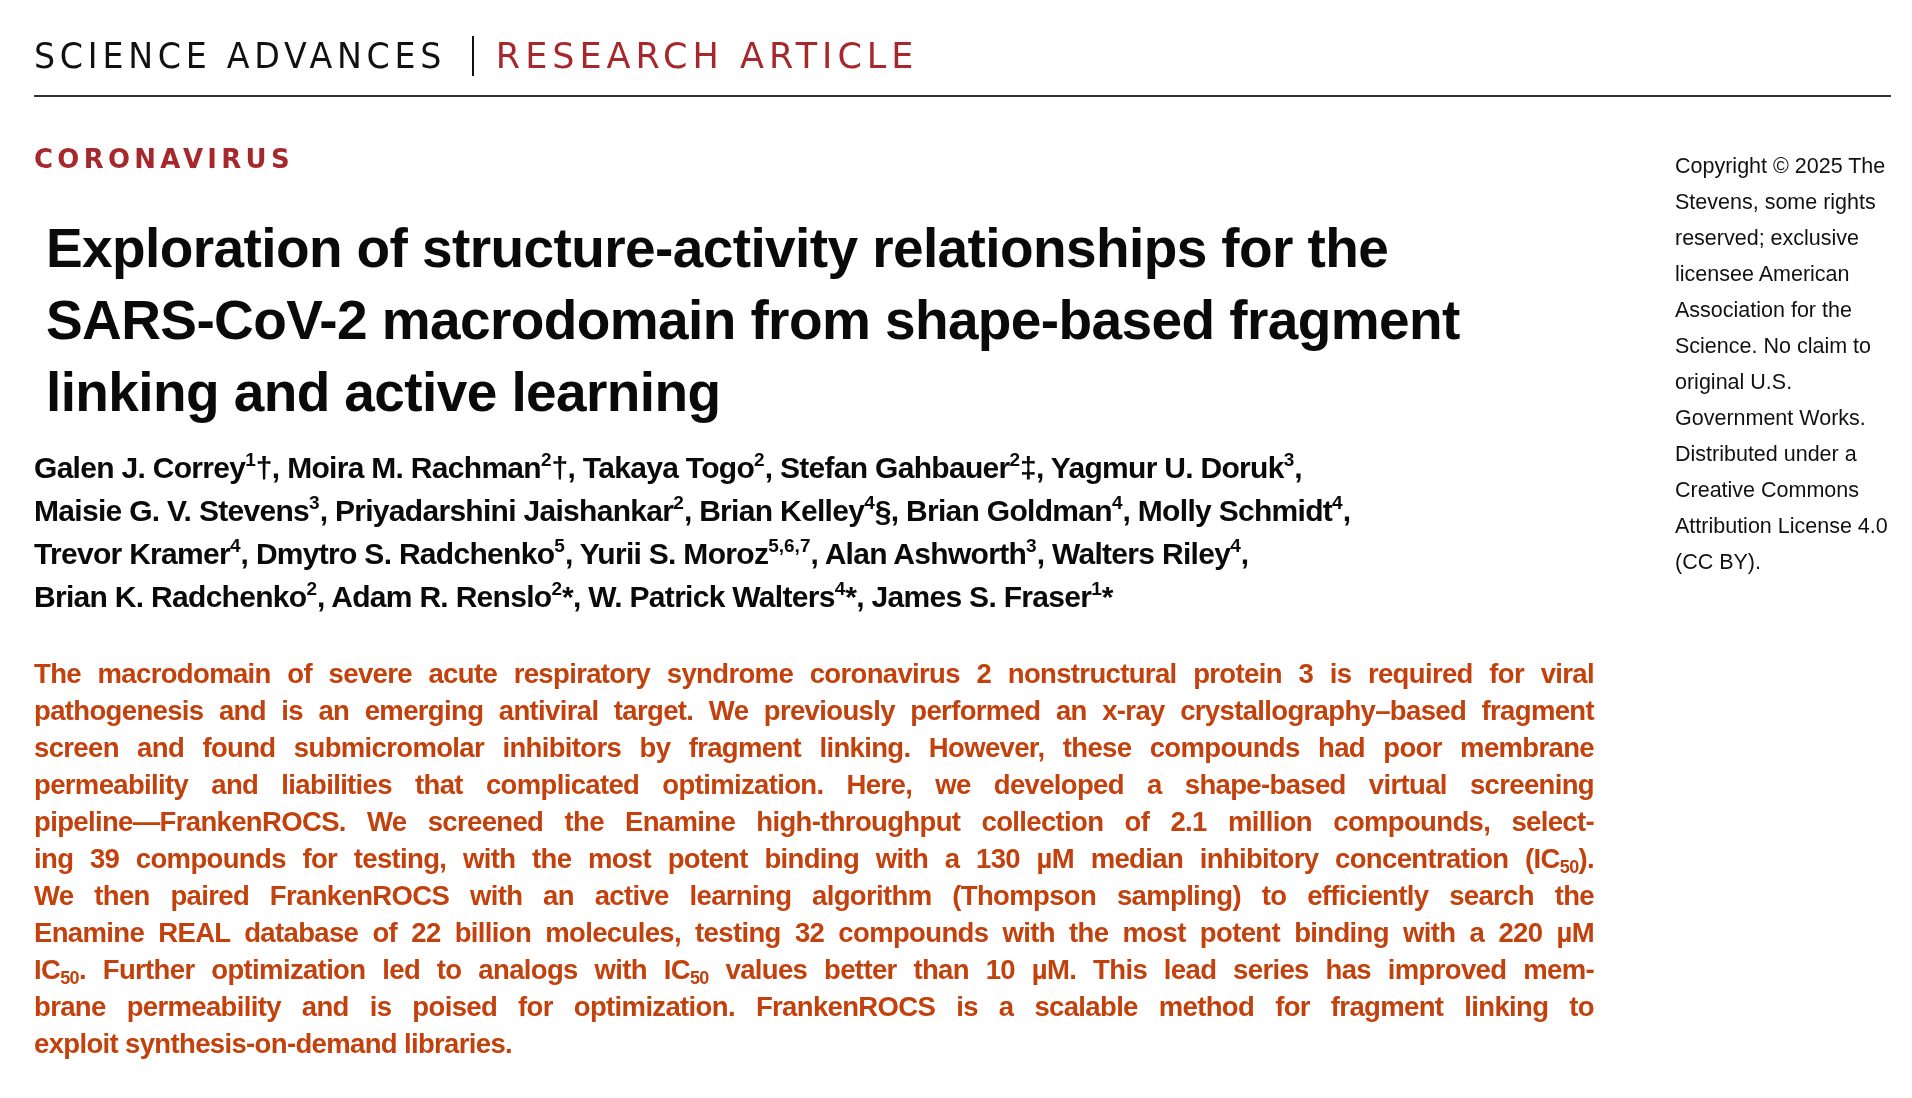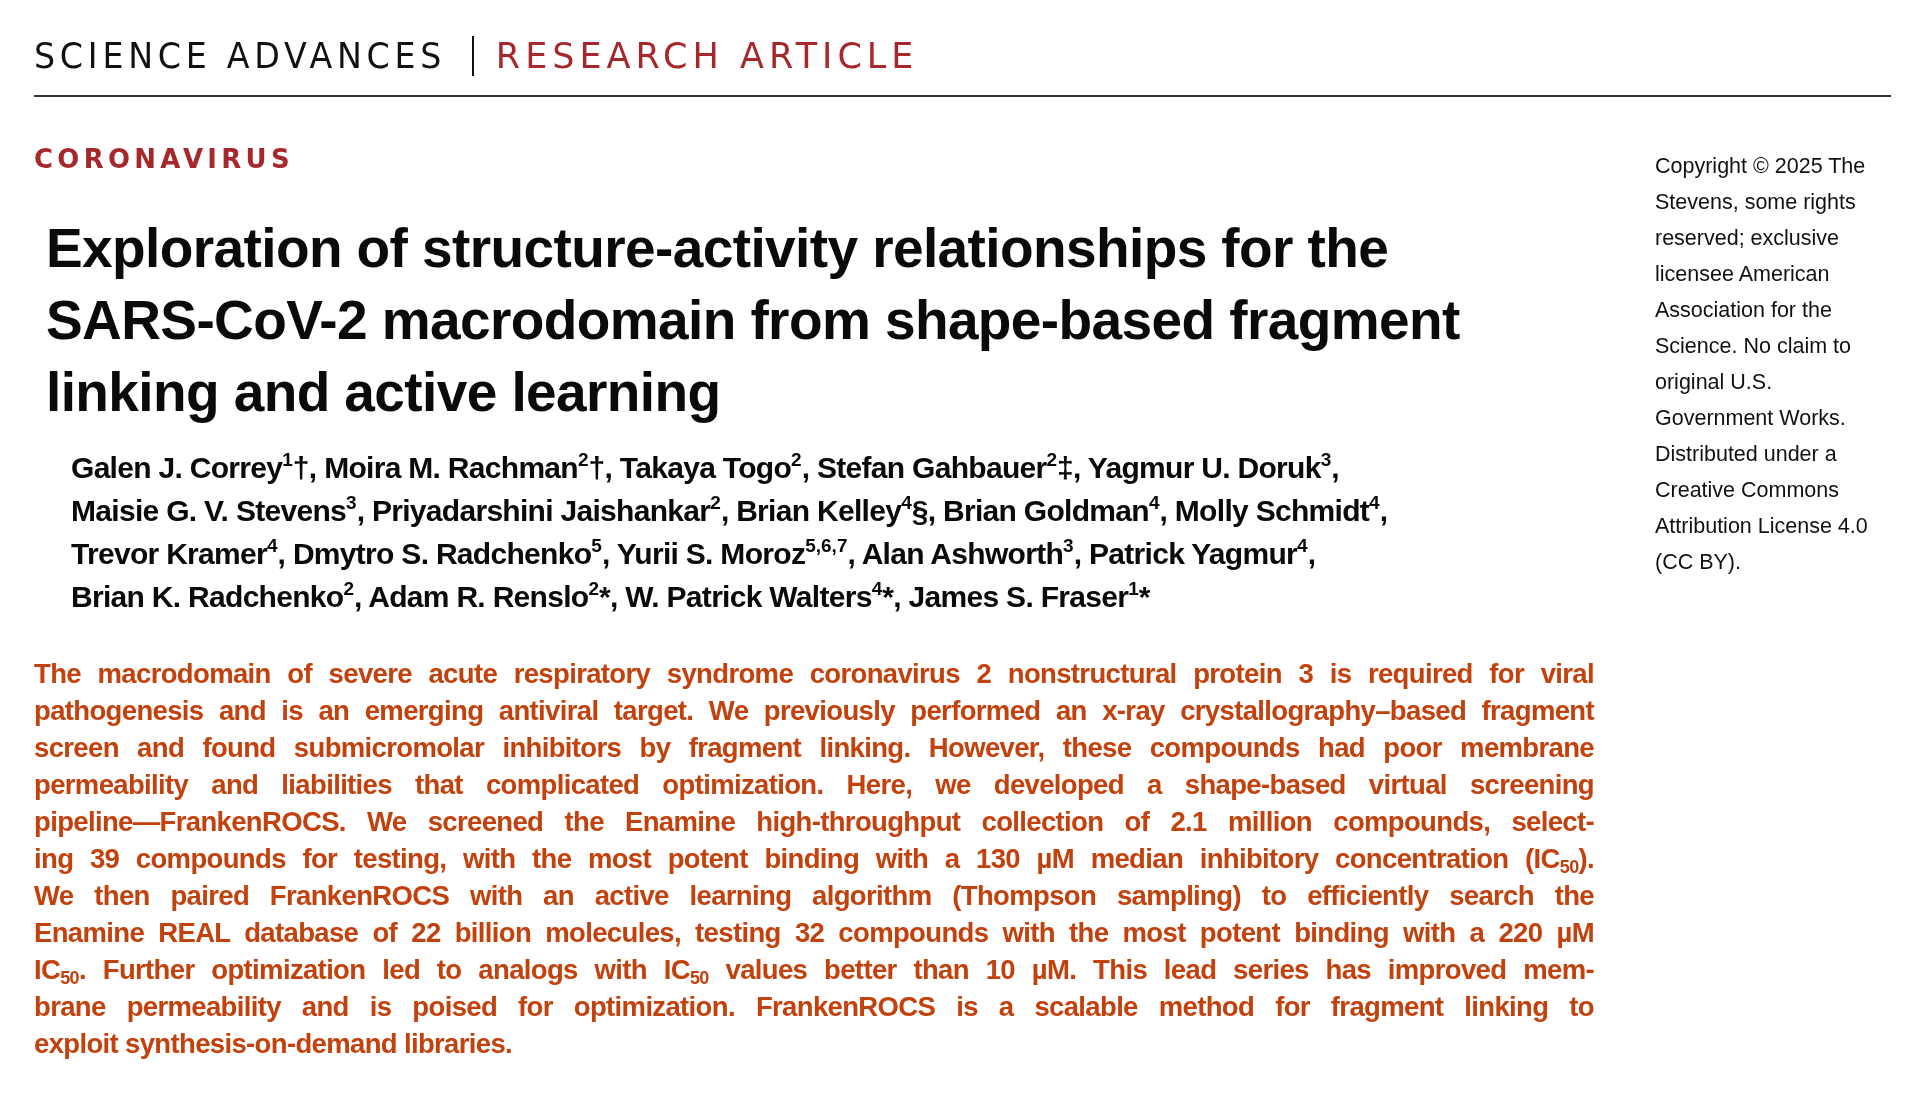--- a/index.html
+++ b/index.html
@@ -73,21 +73,20 @@
   .authors {
     position: absolute;
     left: 34px;
     top: 446px;
     width: 1580px;
     font-size: 30px;
     line-height: 43px;
     font-weight: bold;
     color: #0a0a0a;
     letter-spacing: -0.7px;
-    margin-left: 37px;
   }
   .authors .aline { display: block; white-space: nowrap; }
   .authors sup {
     font-size: 19px;
     line-height: 0;
     vertical-align: 12px;
     letter-spacing: 0;
   }
   .abstract {
     position: absolute;
@@ -115,21 +114,21 @@
   .copyright {
     position: absolute;
     left: 1655px;
     top: 148px;
     width: 240px;
     font-size: 21.5px;
     line-height: 36px;
     color: #111111;
     font-family: "Liberation Sans", "DejaVu Sans", sans-serif;
   }
-  .copyright .cline { display: block; white-space: nowrap; }
+  .copyright .cline { display: block; white-space: nowrap; margin-left: 20px; }
 </style>
 </head>
 <body>
 
 <div class="journal-header">
   <span class="journal-name">SCIENCE ADVANCES</span>
   <span class="header-divider"></span>
   <span class="article-type">RESEARCH ARTICLE</span>
 </div>
 <div class="header-rule"></div>
@@ -155,21 +154,21 @@
     <span>Priyadarshini Jaishankar</span><sup>2</sup>,
     <span>Brian Kelley</span><sup>4</sup><span>§</span>,
     <span>Brian Goldman</span><sup>4</sup>,
     <span>Molly Schmidt</span><sup>4</sup>,
   </span>
   <span class="aline">
     <span>Trevor Kramer</span><sup>4</sup>,
     <span>Dmytro S. Radchenko</span><sup>5</sup>,
     <span>Yurii S. Moroz</span><sup>5,6,7</sup>,
     <span>Alan Ashworth</span><sup>3</sup>,
-    <span>Patrick Yagmur</span><sup>4</sup>,
+    <span>Walters Riley</span><sup>4</sup>,
   </span>
   <span class="aline">
     <span>Brian K. Radchenko</span><sup>2</sup>,
     <span>Adam R. Renslo</span><sup>2</sup><span>*</span>,
     <span>W. Patrick Walters</span><sup>4</sup><span>*</span>,
     <span>James S. Fraser</span><sup>1</sup><span>*</span>
   </span>
 </div>
 
 <div class="abstract">

